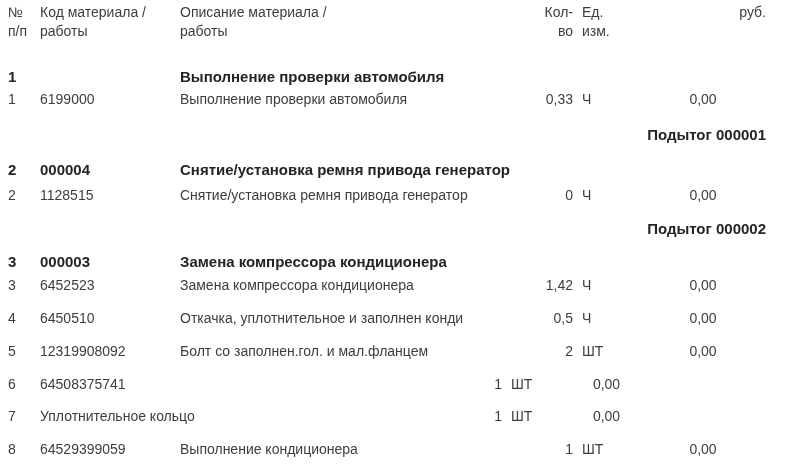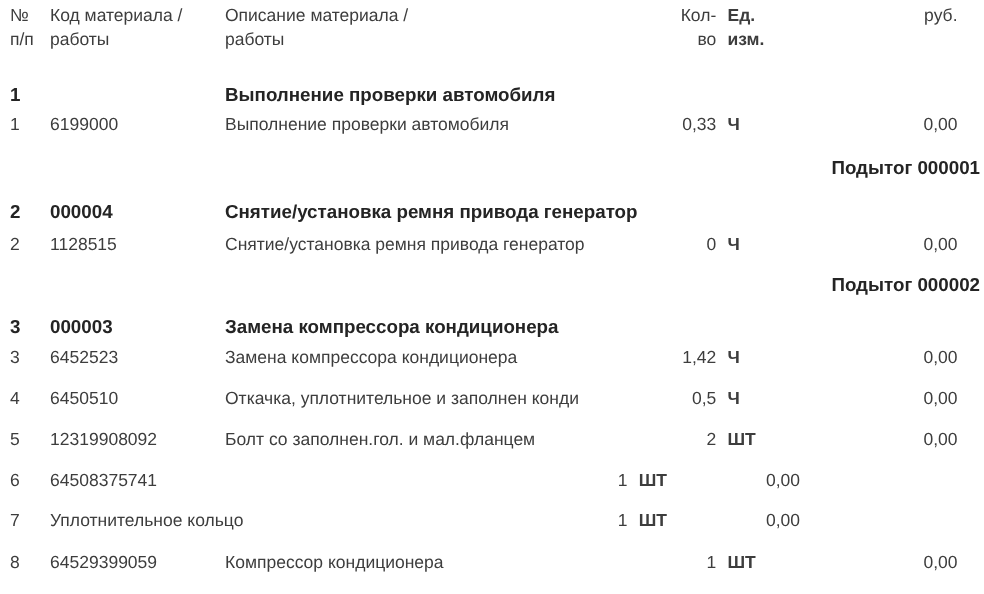--- a/index.html
+++ b/index.html
@@ -23,38 +23,38 @@
     left: 0;
     right: 0;
     display: grid;
     grid-template-columns: 32px 140px 322px 71px 67px 1fr;
     padding: 0 21px 0 8px;
     box-sizing: border-box;
     align-items: start;
   }
   .cell { white-space: nowrap; }
   .cell.qty   { text-align: right; }
-  .cell.unit  { padding-left: 9px; font-weight: bold; }
-  .cell.price { text-align: right; }
+  .cell.unit  { padding-left: 9px; }
+  .cell.price { text-align: center; }
   .hdr {
     line-height: 19px;
   }
   .hdr .cell.qty, .hdr .cell.price { text-align: right; }
   .bold-row {
     font-weight: bold;
     color: #242424;
     font-size: 15px;
   }
   .bold-row .cell.title { grid-column: 3 / -1; }
   .subtotal {
     position: absolute;
     left: 0;
     right: 0;
     text-align: right;
-    padding-right: 3px;
+    padding-right: 21px;
     box-sizing: border-box;
     font-weight: bold;
     color: #242424;
     font-size: 15px;
     line-height: 16px;
   }
 </style>
 </head>
 <body>
 
@@ -164,19 +164,19 @@
     <div class="cell num">7</div>
     <div class="cell desc">Уплотнительное кольцо</div>
     <div class="cell qty">1</div>
     <div class="cell unit">ШТ</div>
     <div class="cell price">0,00</div>
   </div>
 
   <div class="row" style="top:441px">
     <div class="cell num">8</div>
     <div class="cell code">64529399059</div>
-    <div class="cell desc">Компрессор кондиционера</div>
+    <div class="cell desc">Выполнение кондиционера</div>
     <div class="cell qty">1</div>
     <div class="cell unit">ШТ</div>
     <div class="cell price">0,00</div>
   </div>
 
 </div>
 
 </body></html>

